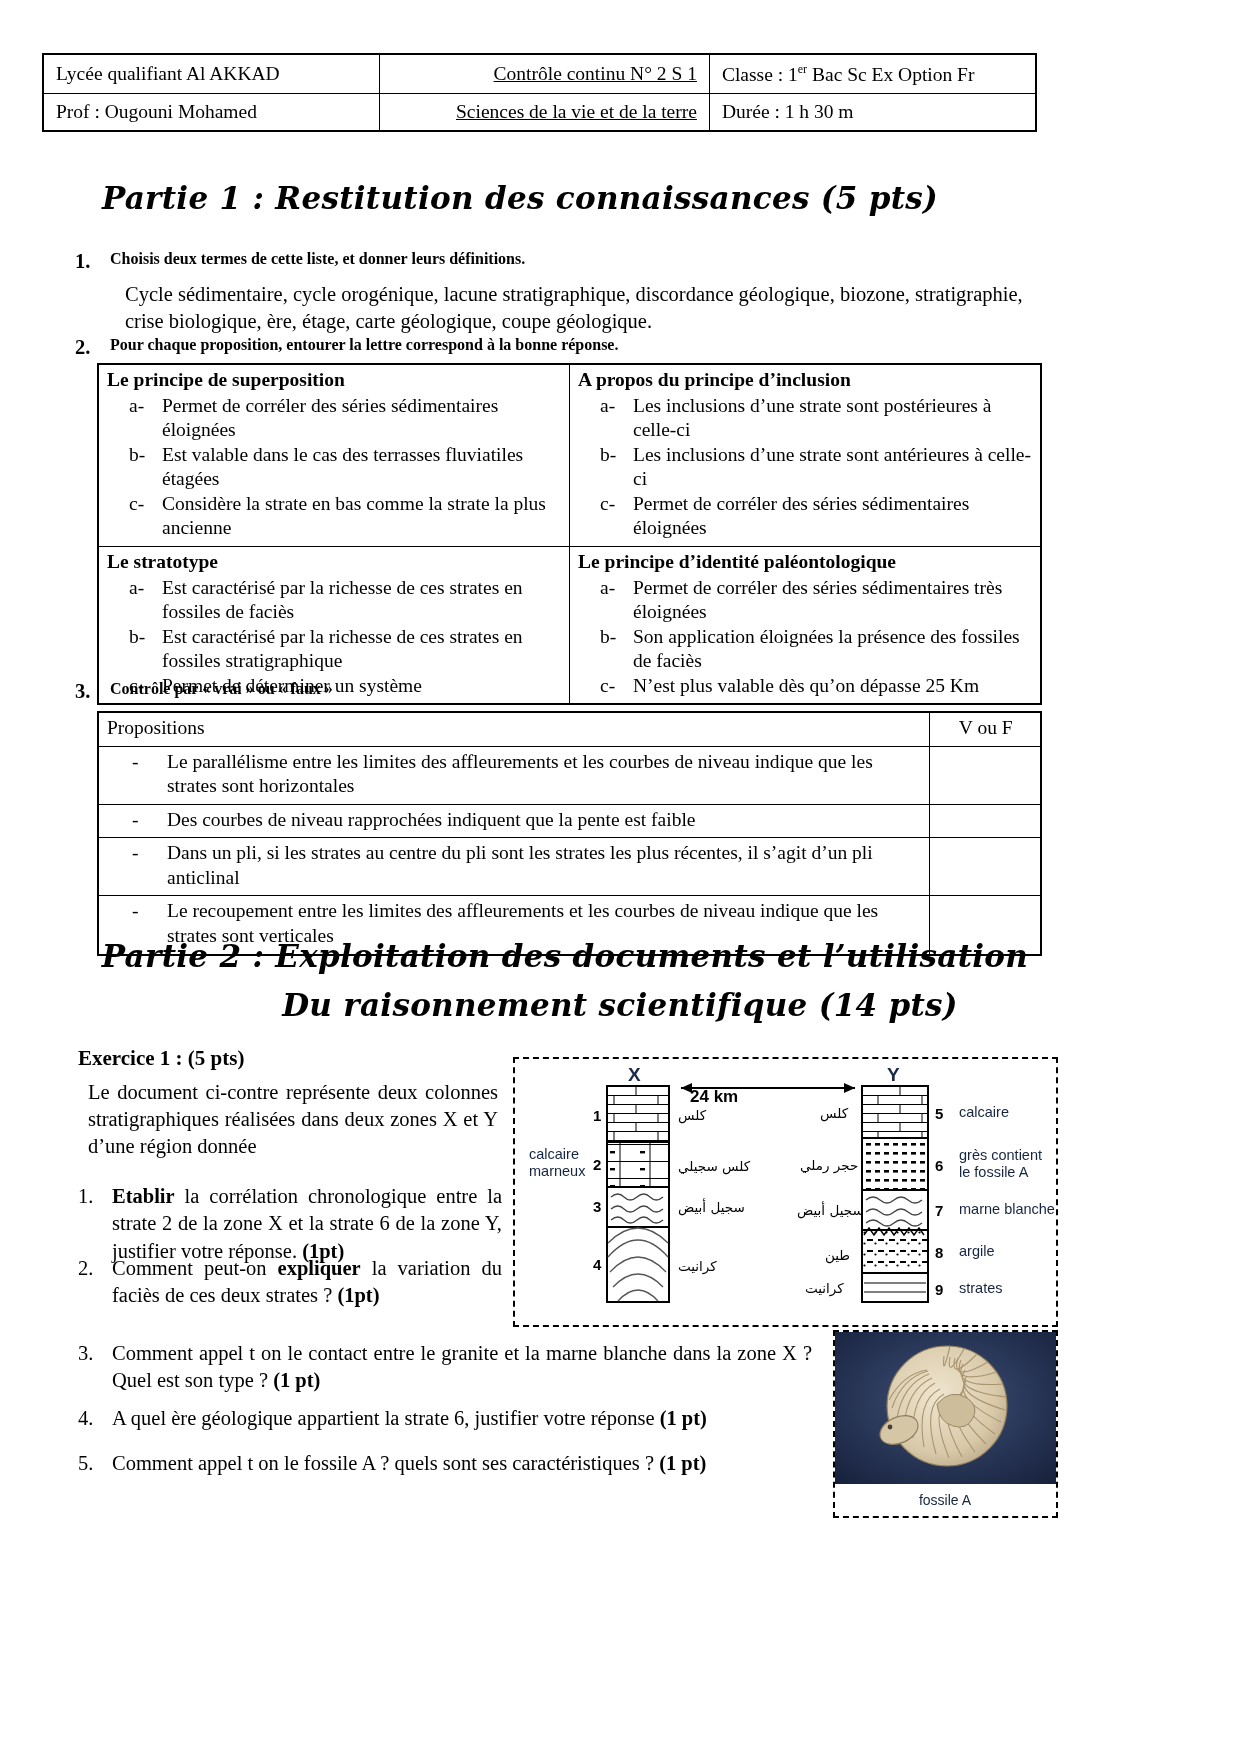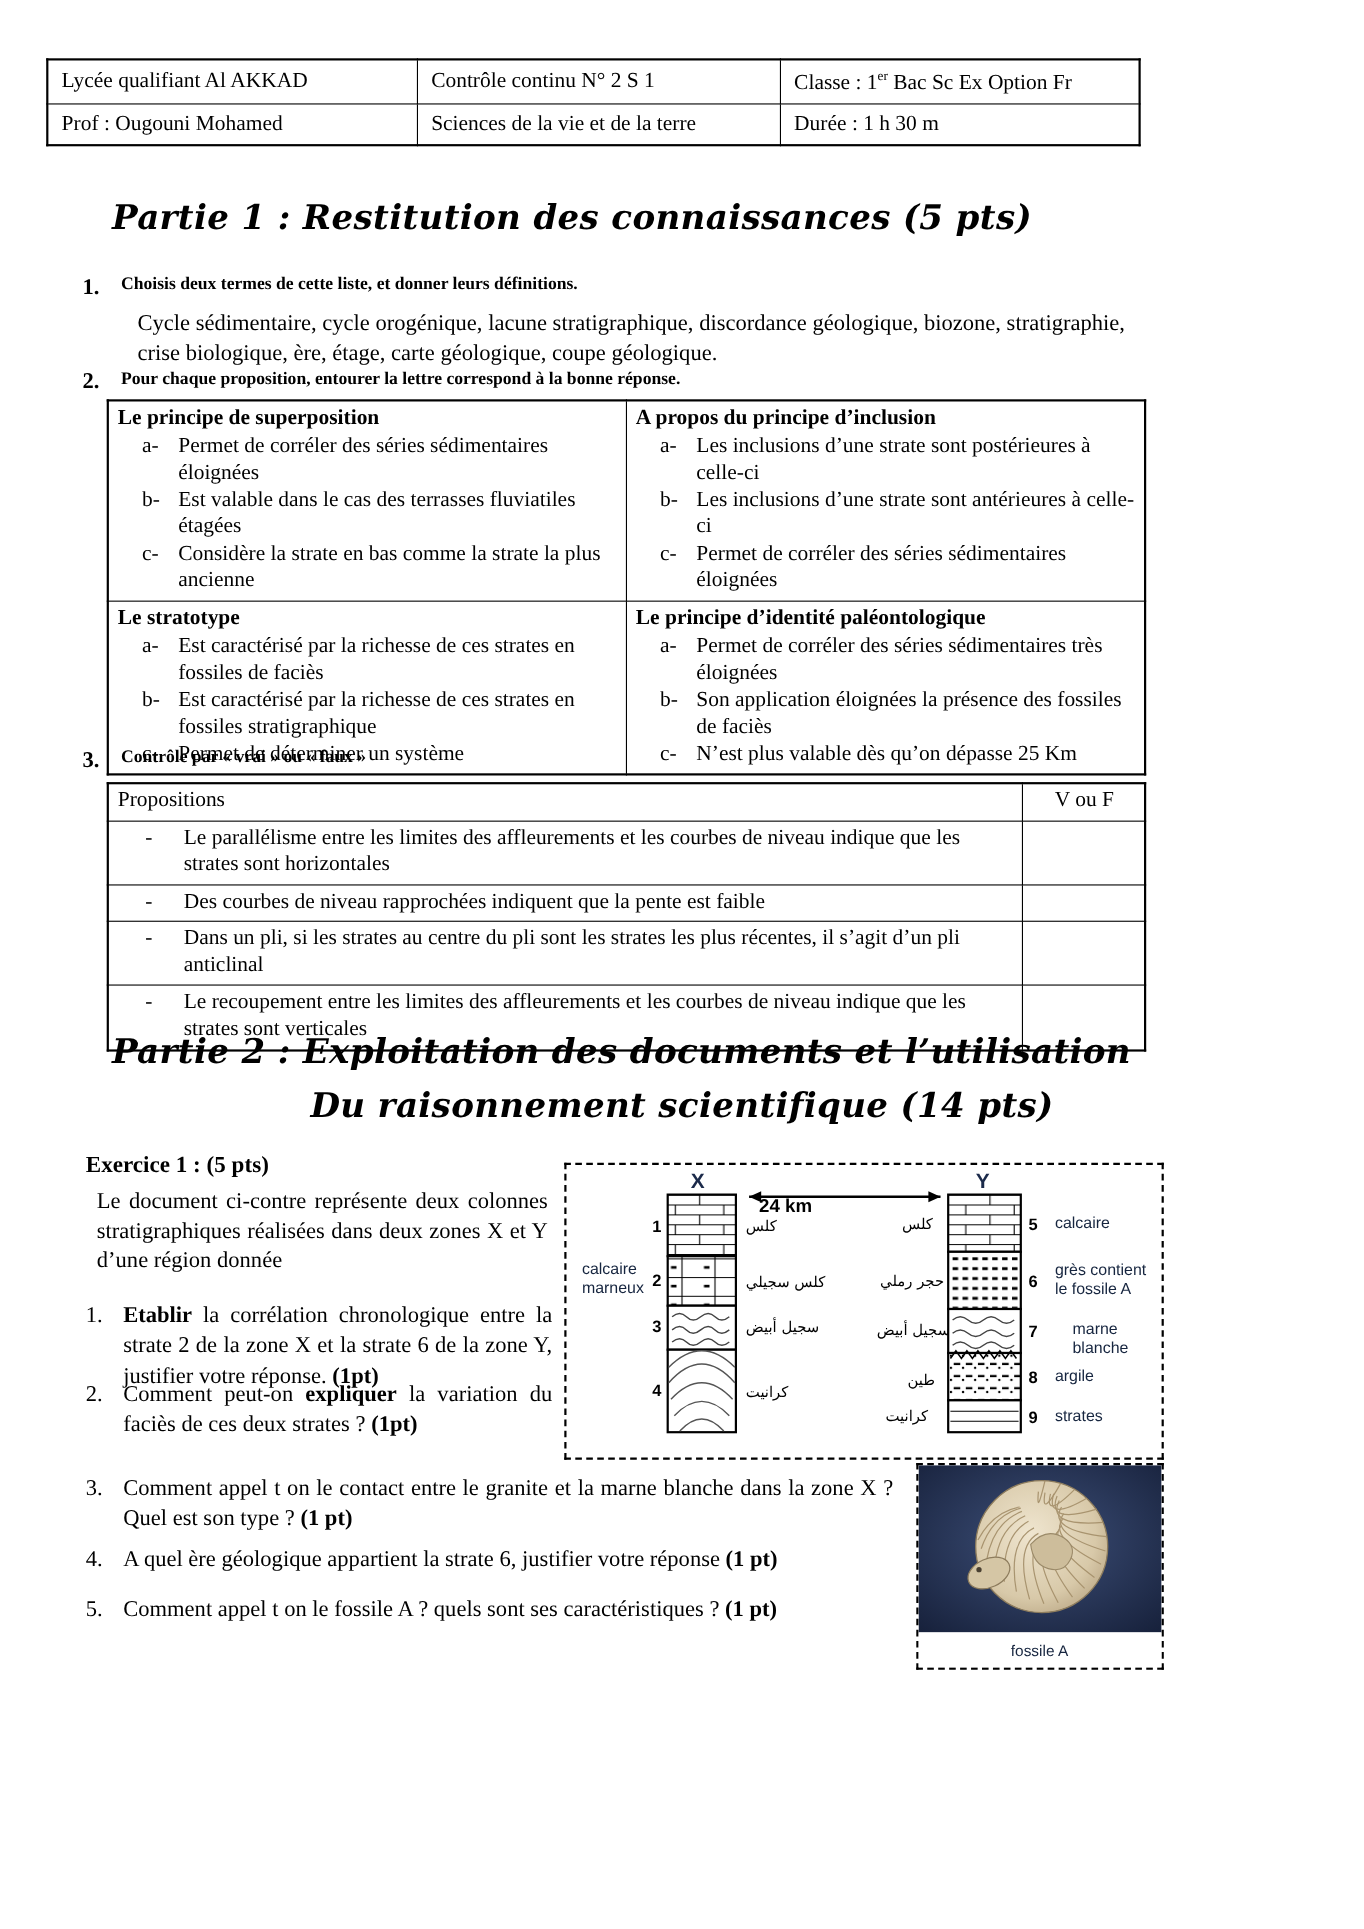--- a/index.html
+++ b/index.html
@@ -33,21 +33,21 @@
     border: 2.5px solid #000;
   }
   .header-table td {
     border: 1.5px solid #000;
     padding: 7px 12px;
     font-size: 19.5px;
     font-family: "Liberation Serif", serif;
     white-space: nowrap;
   }
   .header-table td.c1 { width: 345px; }
-  .header-table td.c2 { width: 330px; text-align: left; }
+  .header-table td.c2 { width: 330px; text-align: right; text-decoration: underline; }
   .header-table td.c3 { width: 320px; }
   .sup { font-size: 12px; vertical-align: super; }
 
   
   .script-title {
     font-family: "DejaVu Serif", serif;
     font-style: italic;
     font-weight: bold;
     font-size: 31px;
     text-align: center;
@@ -481,21 +481,21 @@
     <div class="ar-label" style="left:290px;top:221px;">كرانيت</div>
 
     <div class="strat-num" style="left:420px;top:46px;">5</div>
     <div class="strat-num" style="left:420px;top:98px;">6</div>
     <div class="strat-num" style="left:420px;top:143px;">7</div>
     <div class="strat-num" style="left:420px;top:185px;">8</div>
     <div class="strat-num" style="left:420px;top:222px;">9</div>
 
     <div class="fr-label" style="left:444px;top:45px;">calcaire</div>
     <div class="fr-label" style="left:444px;top:88px;width:98px;">grès contient<br>le fossile A</div>
-    <div class="fr-label" style="left:460px;top:142px;">marne blanche</div>
+    <div class="fr-label" style="left:444px;top:142px;">marne blanche</div>
     <div class="fr-label" style="left:444px;top:184px;">argile</div>
     <div class="fr-label" style="left:444px;top:221px;">strates</div>
   </div>
 
   <div id="fossil-box">
     <svg width="221" height="184" viewBox="0 0 221 184">
       <defs>
         <radialGradient id="bgg" cx="50%" cy="45%" r="75%">
           <stop offset="0%" stop-color="#3d4f78"></stop>
           <stop offset="100%" stop-color="#16203a"></stop>

